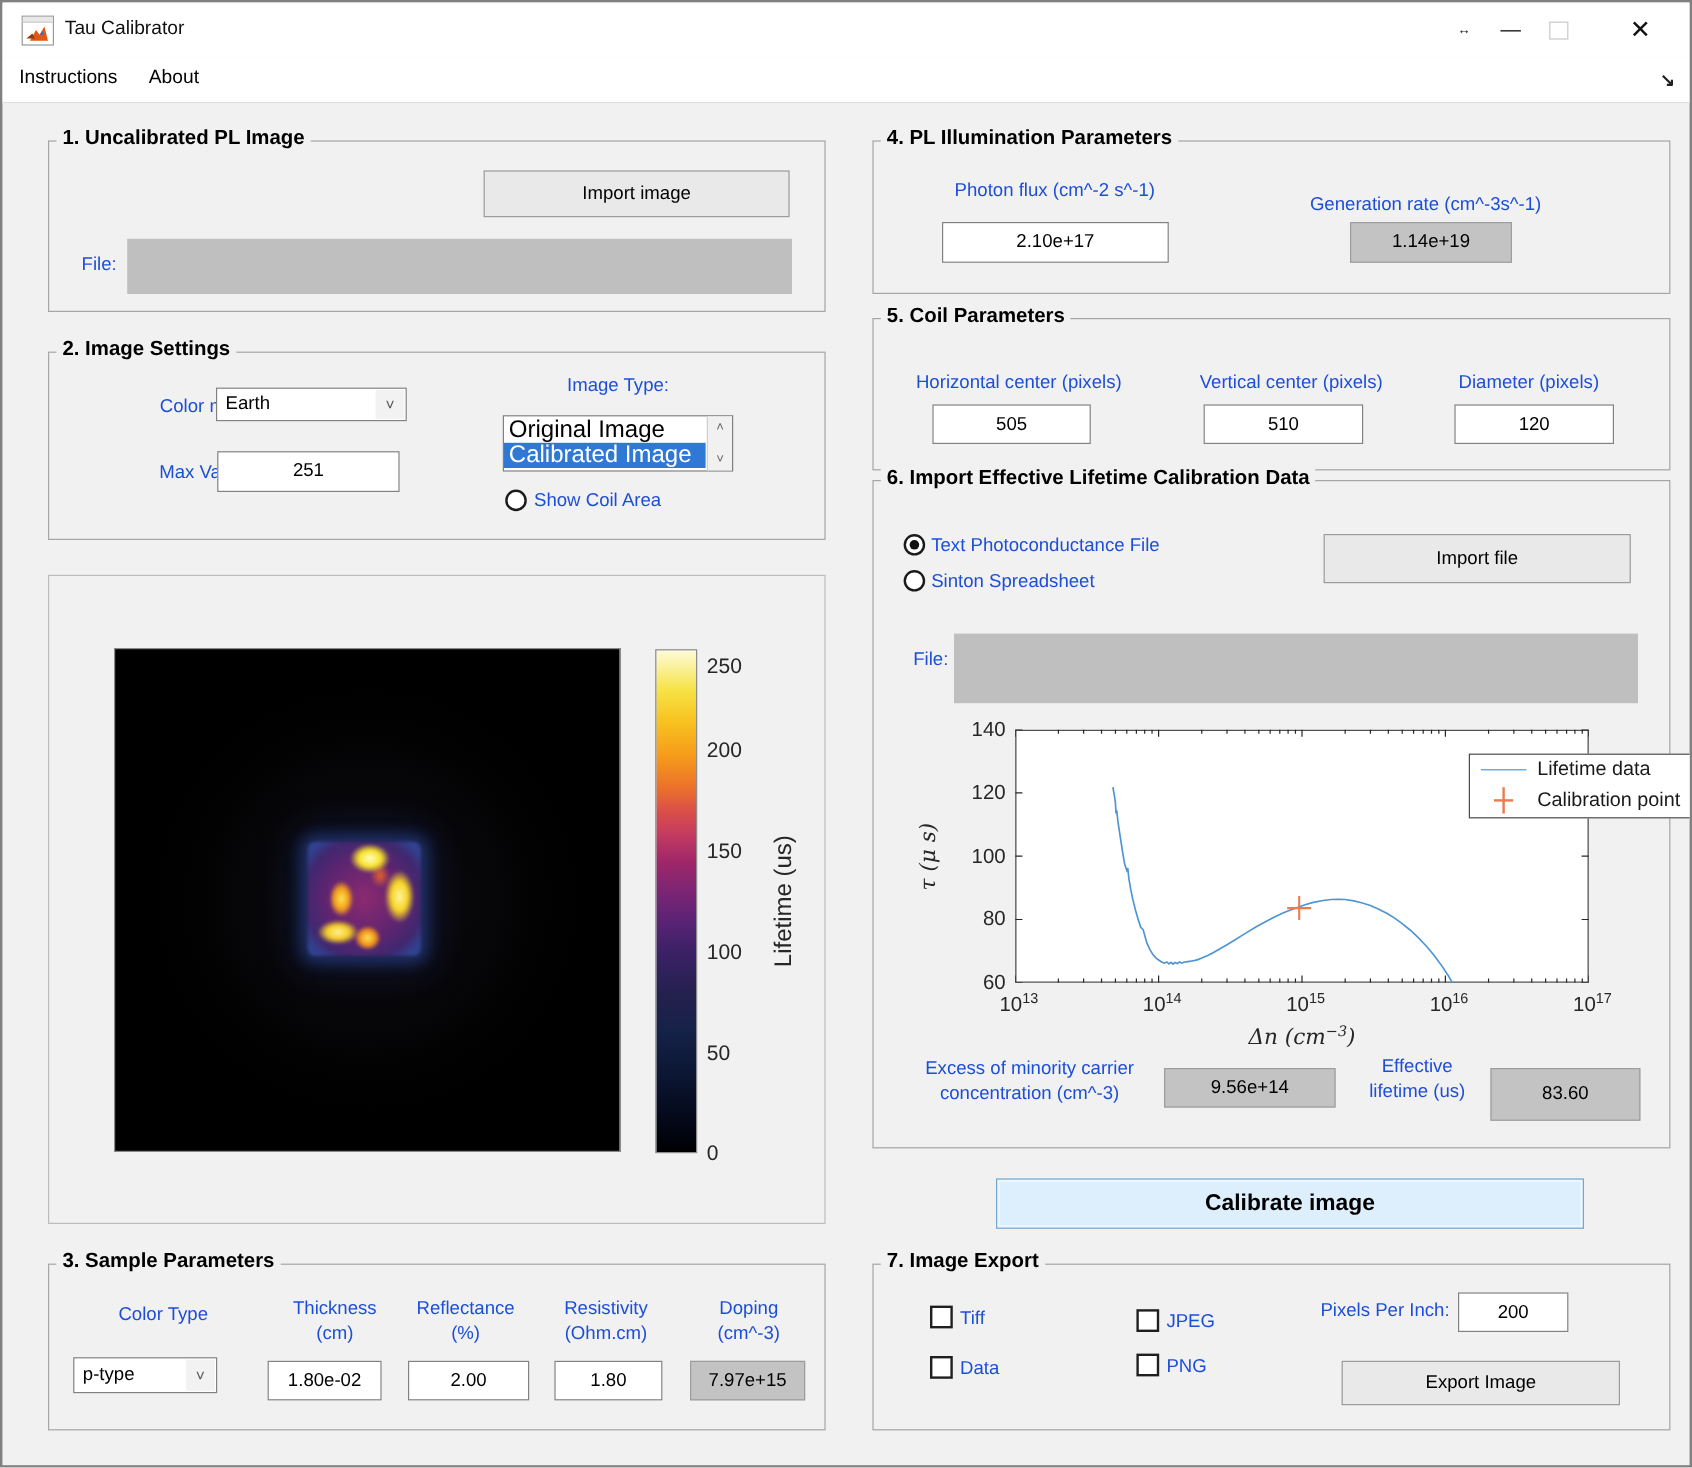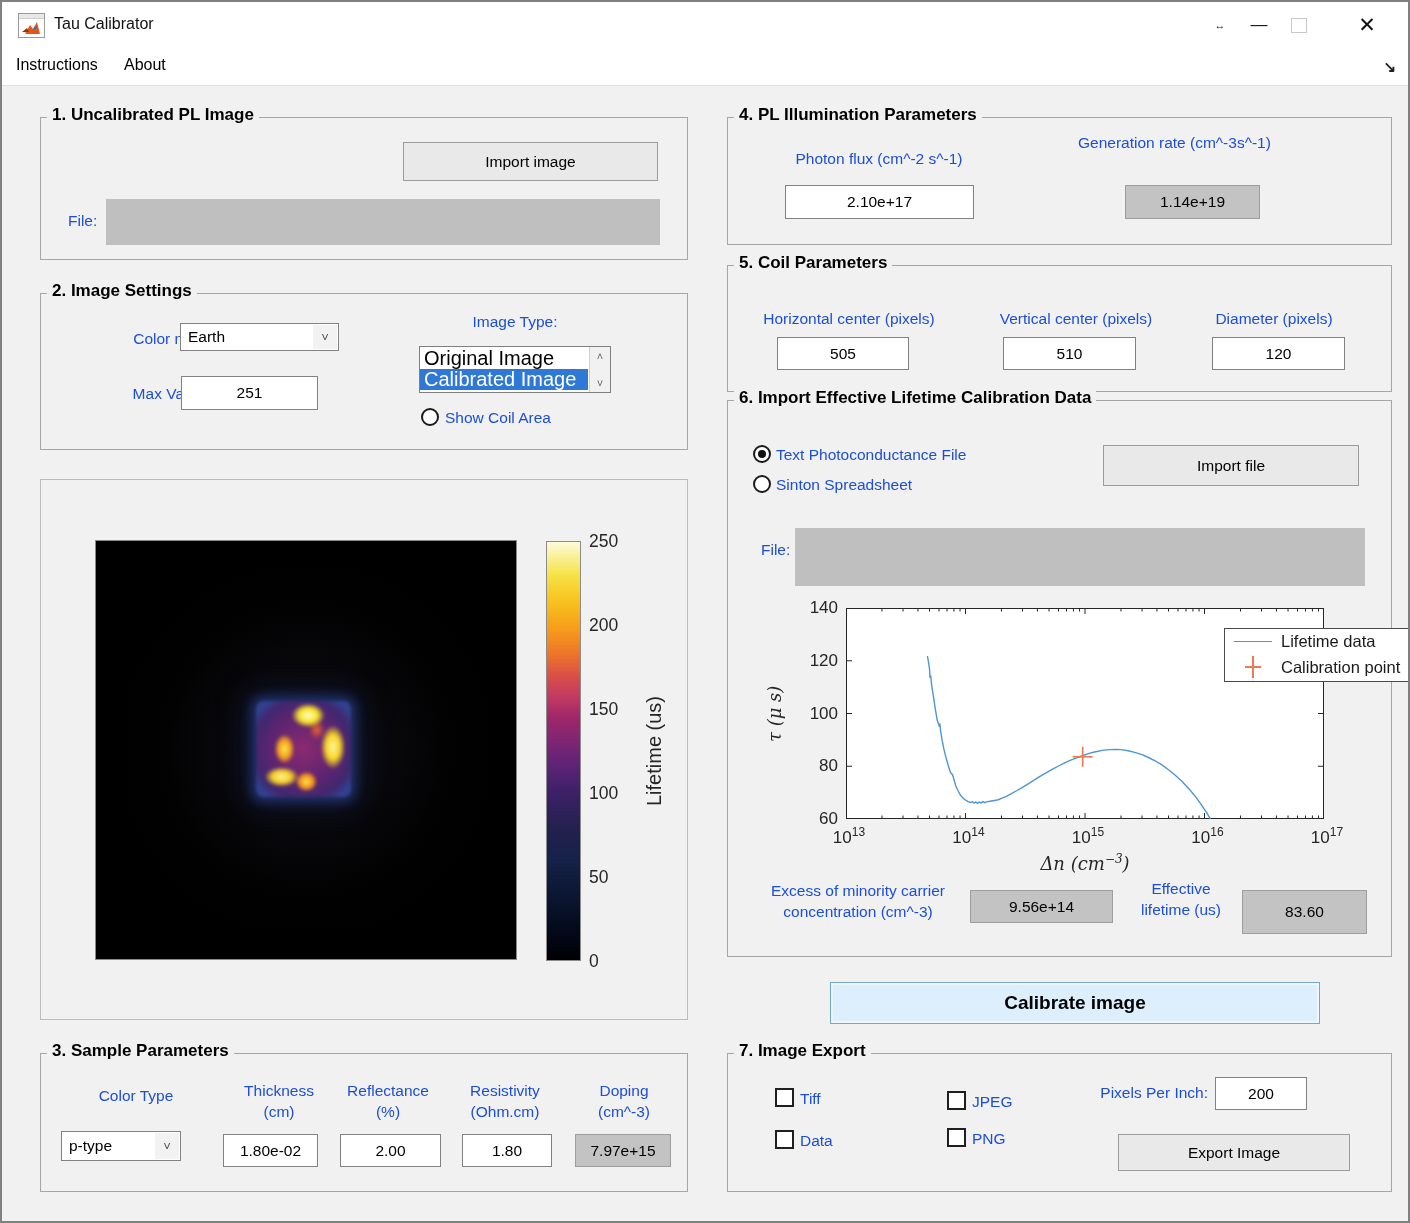--- a/index.html
+++ b/index.html
@@ -142,21 +142,21 @@
   </div>
 
   <div class="panel" style="left:38px;top:291px;width:648px;height:157px">
     <div class="ptitle">2. Image Settings</div>
     <div class="lbl" style="left:50px;top:36px;width:118px;text-align:right">Color map:</div>
     <div class="dropdown" style="left:139px;top:29px;width:159px;height:28px">
       <span>Earth</span>
       <span class="dd-arrow">˅</span>
     </div>
     <div class="lbl" style="left:37px;top:91px;width:131px;text-align:right">Max Value:</div>
-    <div class="field" style="left:140px;top:82px;width:137px;height:34px">251</div>
+    <div class="field" style="left:140px;top:82px;width:152px;height:34px">251</div>
     <div class="lbl" style="left:379px;top:19px;width:190px;text-align:center">Image Type:</div>
     <div class="listbox" style="left:378px;top:52px;width:192px;height:47px">
       <div class="list-row" style="top:1px">Original Image</div>
       <div class="list-row selected" style="top:22px">Calibrated Image</div>
       <div class="list-scroll">
         <span style="top:3px">˄</span>
         <span style="bottom:3px">˅</span>
       </div>
     </div>
     <div class="radio" style="left:380px;top:114px"></div>
@@ -168,21 +168,21 @@
       <div class="pl-halo"></div>
       <div class="pl-sample"></div>
     </div>
     <div class="colorbar"></div>
     <div id="cb-ticks">
         <span class="cb-tick" style="left: 548px; top: 471px;">0</span>
         <span class="cb-tick" style="left: 548px; top: 387px;">50</span>
         <span class="cb-tick" style="left: 548px; top: 303px;">100</span>
         <span class="cb-tick" style="left: 548px; top: 219px;">150</span>
         <span class="cb-tick" style="left: 548px; top: 135px;">200</span>
-        <span class="cb-tick" style="left: 548px; top: 51px;">250</span>
+        <span class="cb-tick" style="left: 548px; top: 65px;">250</span>
       </div>
     <div class="cbar-label">Lifetime (us)</div>
   </div>
 
   <div class="panel" style="left:38px;top:1051px;width:648px;height:139px">
     <div class="ptitle">3. Sample Parameters</div>
     <div class="lbl" style="left:35px;top:33px;width:120px;text-align:center">Color Type</div>
     <div class="dropdown" style="left:20px;top:77px;width:120px;height:30px">
       <span>p-type</span>
       <span class="dd-arrow">˅</span>
@@ -193,21 +193,21 @@
     <div class="lbl two-line" style="left:528px;top:26px;width:110px"><span>Doping</span><br><span>(cm^-3)</span></div>
     <div class="field" style="left:182px;top:80px;width:95px;height:33px">1.80e-02</div>
     <div class="field" style="left:299px;top:80px;width:101px;height:33px">2.00</div>
     <div class="field" style="left:421px;top:80px;width:90px;height:33px">1.80</div>
     <div class="field readonly" style="left:534px;top:80px;width:96px;height:33px">7.97e+15</div>
   </div>
 
   <div class="panel" style="left:725px;top:115px;width:665px;height:128px">
     <div class="ptitle">4. PL Illumination Parameters</div>
     <div class="lbl" style="left:46px;top:32px;width:210px;text-align:center">Photon flux (cm^-2 s^-1)</div>
-    <div class="lbl" style="left:350px;top:16px;width:220px;">Generation rate (cm^-3s^-1)</div>
+    <div class="lbl" style="left:350px;top:44px;width:220px;text-align:center">Generation rate (cm^-3s^-1)</div>
     <div class="field" style="left:57px;top:67px;width:189px;height:34px">2.10e+17</div>
     <div class="field readonly" style="left:397px;top:67px;width:135px;height:34px">1.14e+19</div>
   </div>
 
   <div class="panel" style="left:725px;top:263px;width:665px;height:127px">
     <div class="ptitle">5. Coil Parameters</div>
     <div class="lbl" style="left:21px;top:44px;width:200px;text-align:center">Horizontal center (pixels)</div>
     <div class="lbl" style="left:248px;top:44px;width:200px;text-align:center">Vertical center (pixels)</div>
     <div class="lbl" style="left:446px;top:44px;width:200px;text-align:center">Diameter (pixels)</div>
     <div class="field" style="left:49px;top:71px;width:132px;height:33px">505</div>

